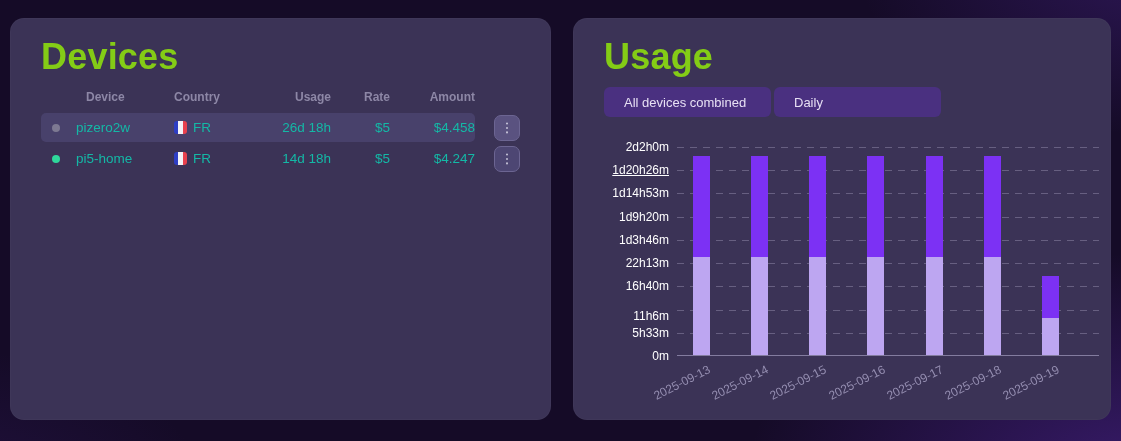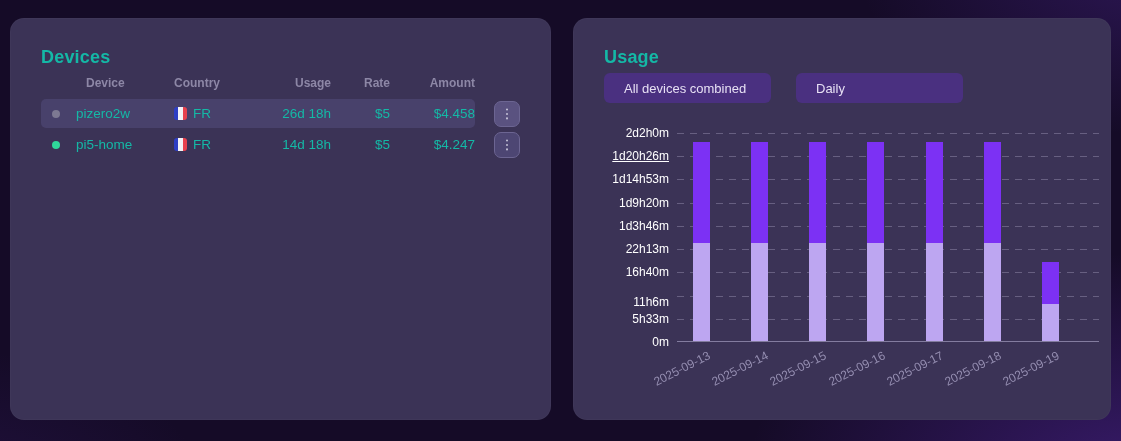--- a/index.html
+++ b/index.html
@@ -15,24 +15,24 @@
   }
   .page { position:relative; width:1121px; height:441px; }
   .panel {
     position:absolute; top:18px; height:402px;
     background:#3b3356; border-radius:14px;
     border:1px solid rgba(255,255,255,.025);
     padding:22px 30px;
   }
   .panel-devices { left:10px; width:541px; }
   .panel-usage   { left:573px; width:538px; }
-  .panel h1 { font-size:18px; font-weight:700; color:#14b8a6; letter-spacing:.2px; line-height:32px; }
+  .panel h1 { font-size:36px; font-weight:700; color:#84cc16; letter-spacing:.2px; line-height:32px; }
 
   
-  .table { }
+  .table { margin-top:14px; }
   .trow { display:flex; align-items:stretch; }
   .band {
     flex:1; display:grid; align-items:center;
     grid-template-columns:30px 100px 110px 50px 59px 85px;
     border-radius:5px; height:29px;
   }
   .thead .band { height:20px; }
   .thead { margin-bottom:6px; }
   .trow + .trow { margin-top:2px; }
   .row--highlight .band { background:#48416b; }
@@ -49,21 +49,21 @@
   .action-col { width:47px; display:flex; align-items:center; justify-content:flex-end; }
   .menu-btn {
     width:26px; height:26px; border-radius:7px; cursor:pointer;
     background:#4d4673; border:1px solid #6c6592; color:#e9e6f3;
     display:flex; align-items:center; justify-content:center;
     font-size:13px; line-height:1; font-family:"Liberation Sans",sans-serif;
   }
   .row--highlight .menu-btn { background:#5a5280; }
 
   
-  .filters { display:flex; gap:25px; }
+  .filters { margin-top:14px; display:flex; gap:3px; }
   .filter-btn {
     width:167px; height:30px; border:none; border-radius:6px; cursor:pointer;
     background:#4a3080; color:#e7e0f4; font-size:13px; text-align:left; padding:0 20px;
     font-family:"Liberation Sans",sans-serif;
   }
   .chart { position:relative; margin-top:22px; margin-right:-19px; height:266px; }
   .y-axis { position:absolute; left:0; top:8px; width:73px; height:209px; }
   .ytick {
     position:absolute; right:8px; transform:translateY(-50%);
     font-size:12px; color:#ffffff; white-space:nowrap;

